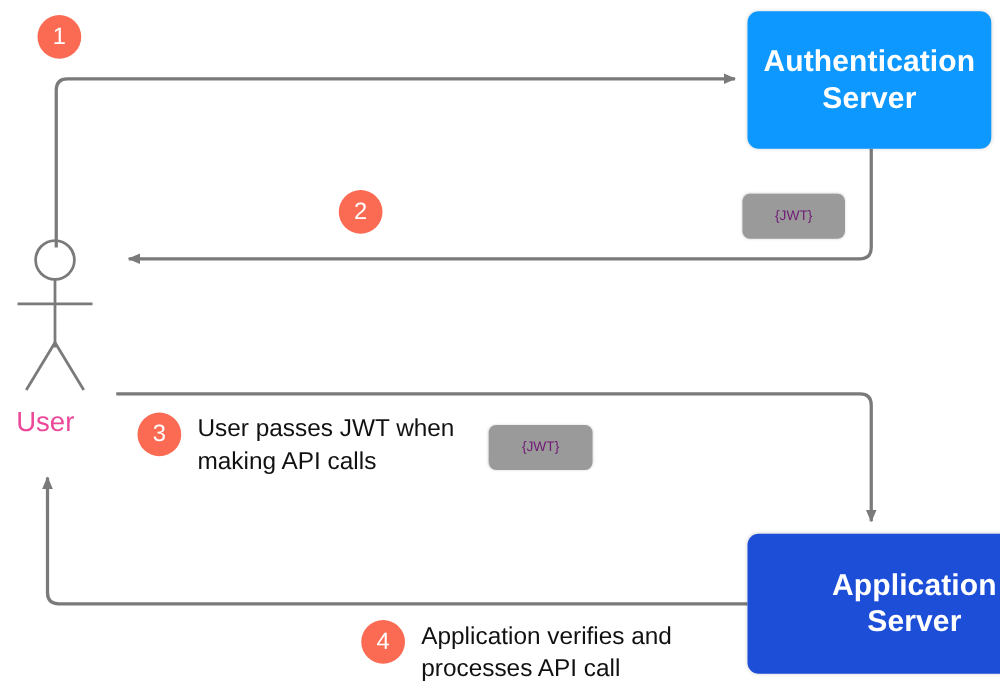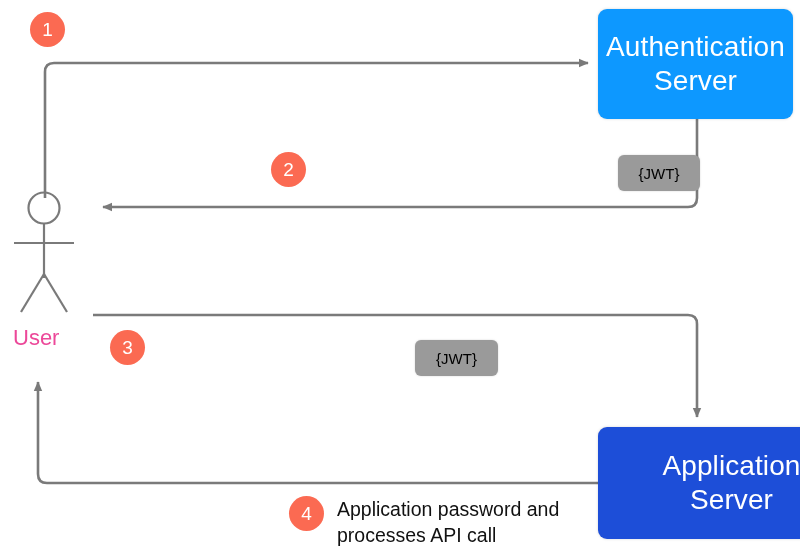--- a/index.html
+++ b/index.html
@@ -30,24 +30,25 @@
 
   
   .node {
     position: absolute;
     border-radius: 9px;
     display: flex;
     align-items: center;
     justify-content: center;
     text-align: center;
     color: #ffffff;
-    font-size: 28px;
+    font-size: 24px;
     line-height: 1.22;
     letter-spacing: 0.1px;
     box-shadow: 0 0 3px rgba(0,0,0,0.16);
+    font-weight: bold;
   }
   #auth-server {
     left: 598px;
     top: 9px;
     width: 195px;
     height: 110px;
     background: #0d98ff;
   }
   #app-server {
     left: 598px;
@@ -89,27 +90,26 @@
   #step-1 { left: 30px; top: 12px; }
   #step-2 { left: 271px; top: 152px; }
   #step-3 { left: 110px; top: 330px; }
   #step-4 { left: 289px; top: 496px; }
 
   
   .jwt-chip {
     position: absolute;
     background: #9a9a9a;
     border-radius: 6px;
-    color: #000000;
-    font-size: 15px;
+    color: #701a75;
+    font-size: 11px;
     display: flex;
     align-items: center;
     justify-content: center;
     box-shadow: 0 0 2px rgba(0,0,0,0.18);
-    margin-left: 24px;
   }
   #jwt-chip-1 {
     left: 594px;
     top: 155px;
     width: 82px;
     height: 36px;
   }
   #jwt-chip-2 {
     left: 391px;
     top: 340px;
@@ -193,21 +193,23 @@
   <div id="step-1" class="step">
     <div class="badge">1</div>
   </div>
 
   <div id="step-2" class="step">
     <div class="badge">2</div>
   </div>
 
   <div id="step-3" class="step">
     <div class="badge">3</div>
+    <div class="step-text">User passes JWT when
+making API calls</div>
   </div>
 
   <div id="step-4" class="step">
     <div class="badge">4</div>
-    <div class="step-text">Application password and
+    <div class="step-text">Application verifies and
 processes API call</div>
   </div>
 
 </div>
 
 </body></html>

